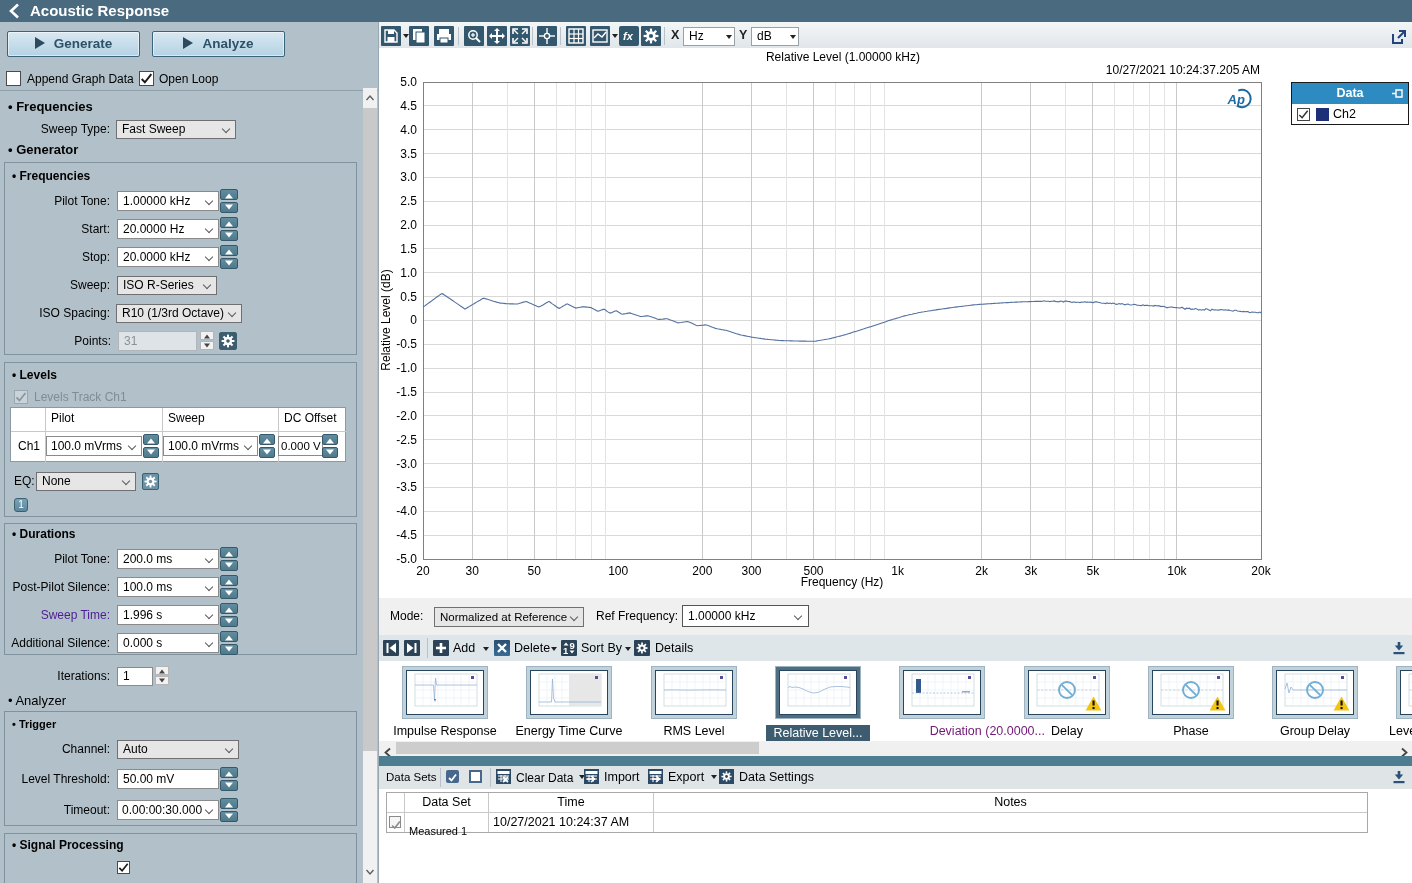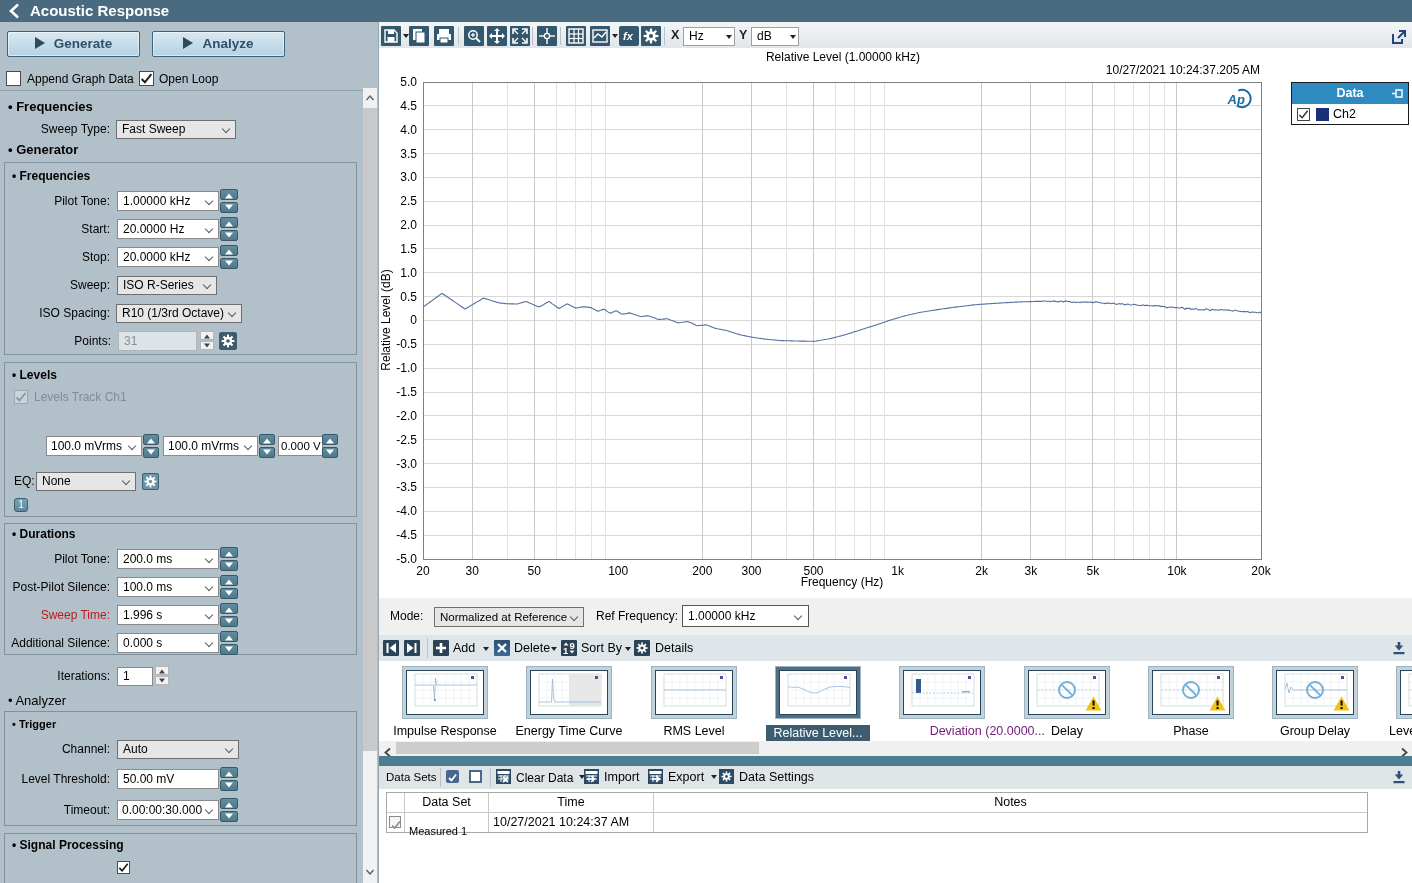--- a/index.html
+++ b/index.html
@@ -86,20 +86,30 @@
       </svg>
     </div>
 <div style="position:absolute;left:4px;top:340px;width:353px;height:155px;border:1px solid #7f929e;box-sizing:border-box"></div>
 <div style="position:absolute;left:12px;top:344px;height:18px;line-height:18px;font-size:12px;font-weight:bold;color:#000">• Levels</div>
 <div style="position:absolute;left:14px;top:368px;width:14px;height:14px;background:#c9d4da;border:1px solid #9aa7ae;box-sizing:border-box">
       <svg width="14" height="14" viewBox="0 0 14 14" style="position:absolute;left:-1px;top:-1px">
         <path d="M2.5 7.5 L5.5 10.5 L11.5 3" stroke="#8a969d" stroke-width="1.8" fill="none"></path>
       </svg>
     </div>
 <div style="position:absolute;left:34px;top:368px;font-size:12px;line-height:14px;color:#7e8d96">Levels Track Ch1</div>
+<div style="position:absolute;left:10px;top:385px;width:336px;height:55px;background:#fff;border:1px solid #8a9aa3;box-sizing:border-box">
+      <div style="position:absolute;left:34px;top:0;width:1px;height:55px;background:#c8c8c8"></div>
+      <div style="position:absolute;left:151px;top:0;width:1px;height:55px;background:#c8c8c8"></div>
+      <div style="position:absolute;left:267px;top:0;width:1px;height:55px;background:#c8c8c8"></div>
+      <div style="position:absolute;left:0;top:23px;width:336px;height:1px;background:#c8c8c8"></div>
+      <div style="position:absolute;left:40px;top:3px;font-size:12px">Pilot</div>
+      <div style="position:absolute;left:157px;top:3px;font-size:12px">Sweep</div>
+      <div style="position:absolute;left:273px;top:3px;font-size:12px">DC Offset</div>
+      <div style="position:absolute;left:7px;top:31px;font-size:12px">Ch1</div>
+    </div>
 <div style="position:absolute;left:46px;top:414px;width:96px;height:20px;background:#fff;border:1px solid #8a8a8a;font-size:12px;line-height:18px;padding-left:4px;box-sizing:border-box;color:#000;white-space:nowrap;overflow:hidden">100.0 mVrms<span class="chev" style="right:6px"></span></div>
 <div style="position:absolute;left:143px;top:412px;width:16px;height:24px">
       <div style="width:16px;height:11px;background:linear-gradient(#628da0,#4e7a8b);border:1px solid #35596a;border-radius:2px;box-sizing:border-box;position:relative">
         <div style="position:absolute;left:50%;top:50%;transform:translate(-50%,-30%);width:0;height:0;border-left:4.5px solid transparent;border-right:4.5px solid transparent;border-bottom:5.5px solid #fff"></div>
       </div>
       <div style="width:16px;height:11px;background:linear-gradient(#628da0,#4e7a8b);border:1px solid #35596a;border-radius:2px;box-sizing:border-box;position:relative;margin-top:2px">
         <div style="position:absolute;left:50%;top:50%;transform:translate(-50%,-70%);width:0;height:0;border-left:4.5px solid transparent;border-right:4.5px solid transparent;border-top:5.5px solid #fff"></div>
       </div>
     </div>
 <div style="position:absolute;left:163px;top:414px;width:95px;height:20px;background:#fff;border:1px solid #8a8a8a;font-size:12px;line-height:18px;padding-left:4px;box-sizing:border-box;color:#000;white-space:nowrap;overflow:hidden">100.0 mVrms<span class="chev" style="right:6px"></span></div>
@@ -152,21 +162,21 @@
 <div style="position:absolute;left:0;width:110px;top:556px;height:18px;line-height:18px;text-align:right;font-size:12px;color:#000">Post-Pilot Silence:</div>
 <div style="position:absolute;left:117px;top:555px;width:102px;height:20px;background:#fff;border:1px solid #8a8a8a;font-size:12px;line-height:18px;padding-left:5px;box-sizing:border-box;color:#000;white-space:nowrap;overflow:hidden">100.0 ms<span class="chev" style="right:6px"></span></div>
 <div style="position:absolute;left:220px;top:553px;width:18px;height:24px">
       <div style="width:18px;height:11px;background:linear-gradient(#628da0,#4e7a8b);border:1px solid #35596a;border-radius:2px;box-sizing:border-box;position:relative">
         <div style="position:absolute;left:50%;top:50%;transform:translate(-50%,-30%);width:0;height:0;border-left:4.5px solid transparent;border-right:4.5px solid transparent;border-bottom:5.5px solid #fff"></div>
       </div>
       <div style="width:18px;height:11px;background:linear-gradient(#628da0,#4e7a8b);border:1px solid #35596a;border-radius:2px;box-sizing:border-box;position:relative;margin-top:2px">
         <div style="position:absolute;left:50%;top:50%;transform:translate(-50%,-70%);width:0;height:0;border-left:4.5px solid transparent;border-right:4.5px solid transparent;border-top:5.5px solid #fff"></div>
       </div>
     </div>
-<div style="position:absolute;left:0;width:110px;top:584px;height:18px;line-height:18px;text-align:right;font-size:12px;color:#b91c1c">Sweep Time:</div>
+<div style="position:absolute;left:0;width:110px;top:584px;height:18px;line-height:18px;text-align:right;font-size:12px;color:#4c1d95">Sweep Time:</div>
 <div style="position:absolute;left:117px;top:583px;width:102px;height:20px;background:#fff;border:1px solid #8a8a8a;font-size:12px;line-height:18px;padding-left:5px;box-sizing:border-box;color:#000;white-space:nowrap;overflow:hidden">1.996 s<span class="chev" style="right:6px"></span></div>
 <div style="position:absolute;left:220px;top:581px;width:18px;height:24px">
       <div style="width:18px;height:11px;background:linear-gradient(#628da0,#4e7a8b);border:1px solid #35596a;border-radius:2px;box-sizing:border-box;position:relative">
         <div style="position:absolute;left:50%;top:50%;transform:translate(-50%,-30%);width:0;height:0;border-left:4.5px solid transparent;border-right:4.5px solid transparent;border-bottom:5.5px solid #fff"></div>
       </div>
       <div style="width:18px;height:11px;background:linear-gradient(#628da0,#4e7a8b);border:1px solid #35596a;border-radius:2px;box-sizing:border-box;position:relative;margin-top:2px">
         <div style="position:absolute;left:50%;top:50%;transform:translate(-50%,-70%);width:0;height:0;border-left:4.5px solid transparent;border-right:4.5px solid transparent;border-top:5.5px solid #fff"></div>
       </div>
     </div>
 <div style="position:absolute;left:0;width:110px;top:612px;height:18px;line-height:18px;text-align:right;font-size:12px;color:#000">Additional Silence:</div>

